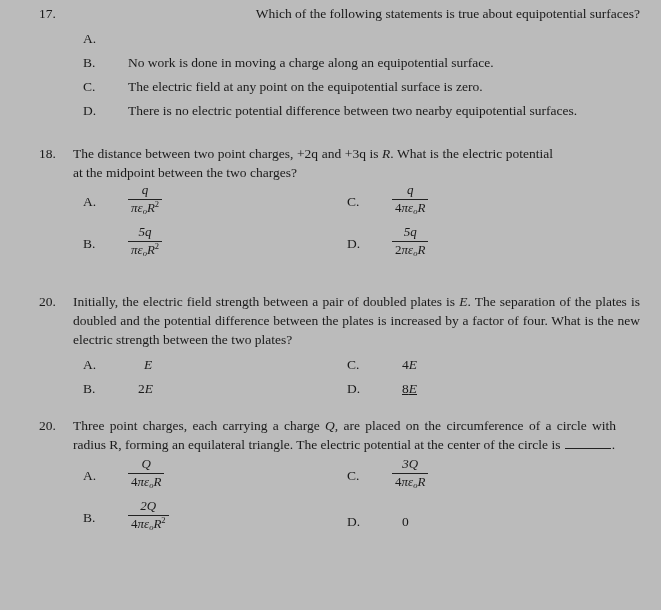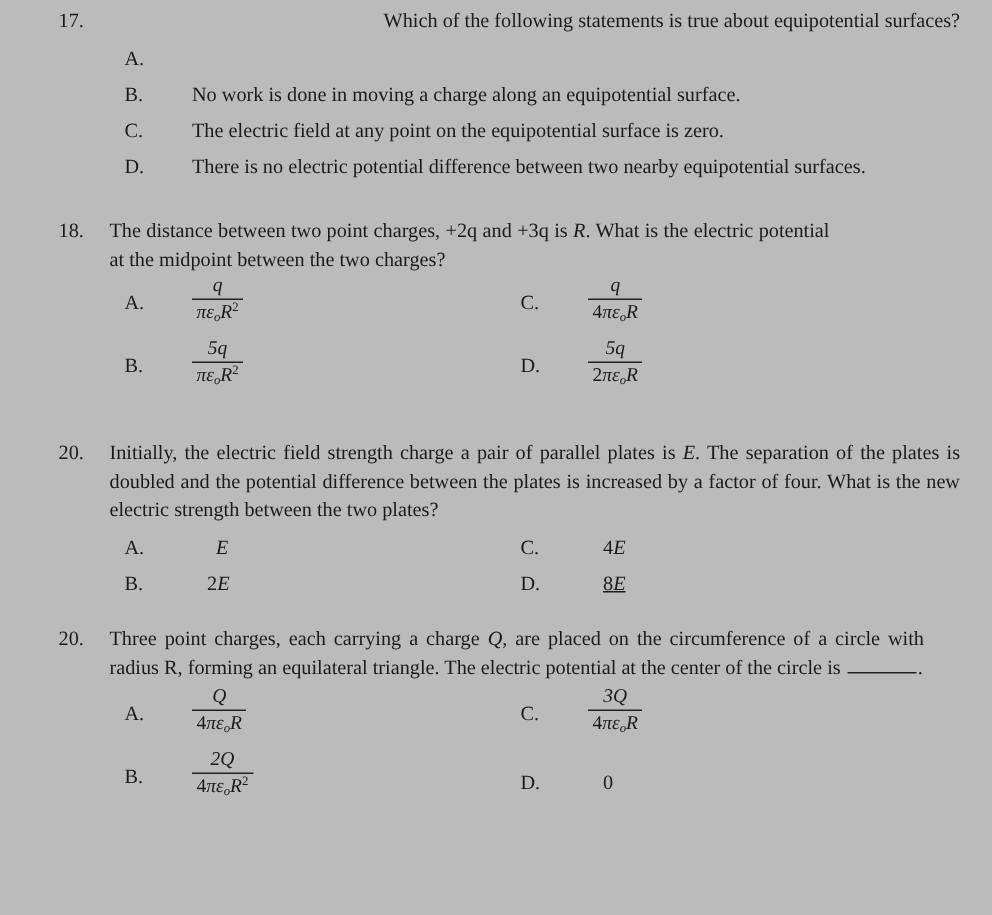--- a/index.html
+++ b/index.html
@@ -190,21 +190,21 @@
           </span>
         </span>
       </div>
 
     </div>
   </div>
 
   <div class="question" style="position:absolute; left:0; top:292px; width:661px;">
     <div class="q-head">
       <span class="q-num">20.</span>
-      <div class="q-text"><span>Initially, the electric field strength charge a pair of parallel plates is </span><span class="ital">E</span><span>. The separation of the plates is doubled and the potential difference between the plates is increased by a factor of four. What is the new electric strength between the two plates?</span></div>
+      <div class="q-text"><span>Initially, the electric field strength between a pair of doubled plates is </span><span class="ital">E</span><span>. The separation of the plates is doubled and the potential difference between the plates is increased by a factor of four. What is the new electric strength between the two plates?</span></div>
     </div>
     <div class="opts" style="height:50px; margin-top:6px;">
       <div class="opt col-l" style="top:0;">
         <span class="lbl">A.</span>
         <span class="val plain" style="padding-left:16px;"><span class="upright"></span><span class="ital">E</span></span>
       </div>
       <div class="opt col-l" style="top:24px;">
         <span class="lbl">B.</span>
         <span class="val plain" style="padding-left:10px;"><span class="upright">2</span><span class="ital">E</span></span>
       </div>

